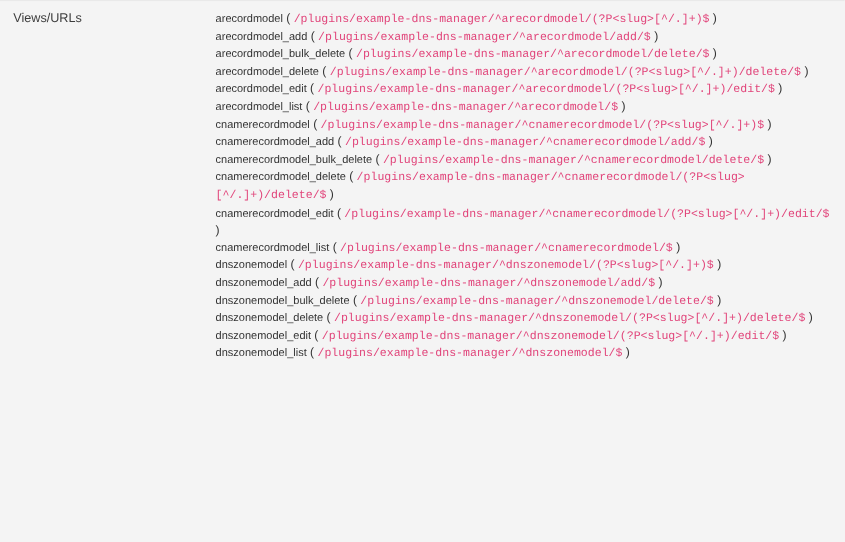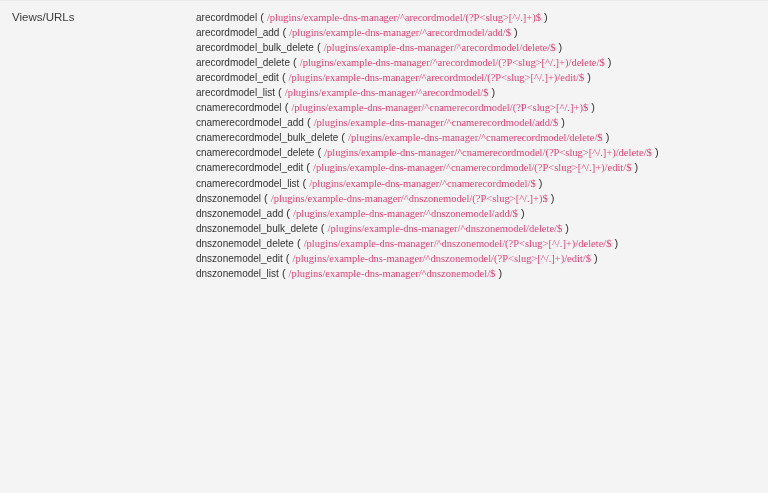--- a/index.html
+++ b/index.html
@@ -55,21 +55,21 @@
     font-family: "Liberation Sans", sans-serif;
     font-size: 10px;
     color: #333333;
   }
   .paren {
     font-family: "Liberation Sans", sans-serif;
     font-size: 11px;
     color: #333333;
   }
   .entry-pattern {
-    font-family: Liberation Serif, serif;
+    font-family: Liberation Mono, monospace;
     font-size: 10.5px;
     color: #e1447a;
     word-wrap: break-word;
     overflow-wrap: break-word;
   }
   .entry-break {
     display: block;
     height: 0;
     line-height: 0;
     font-size: 0;

